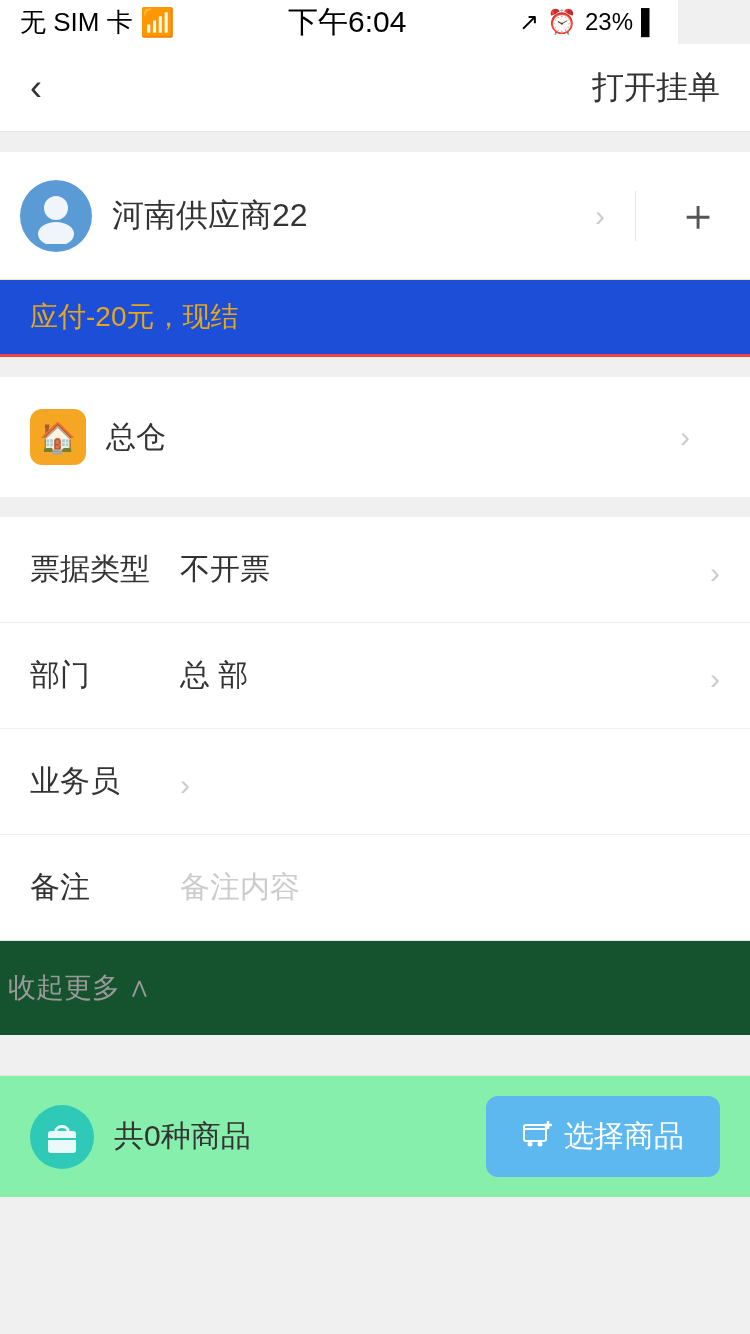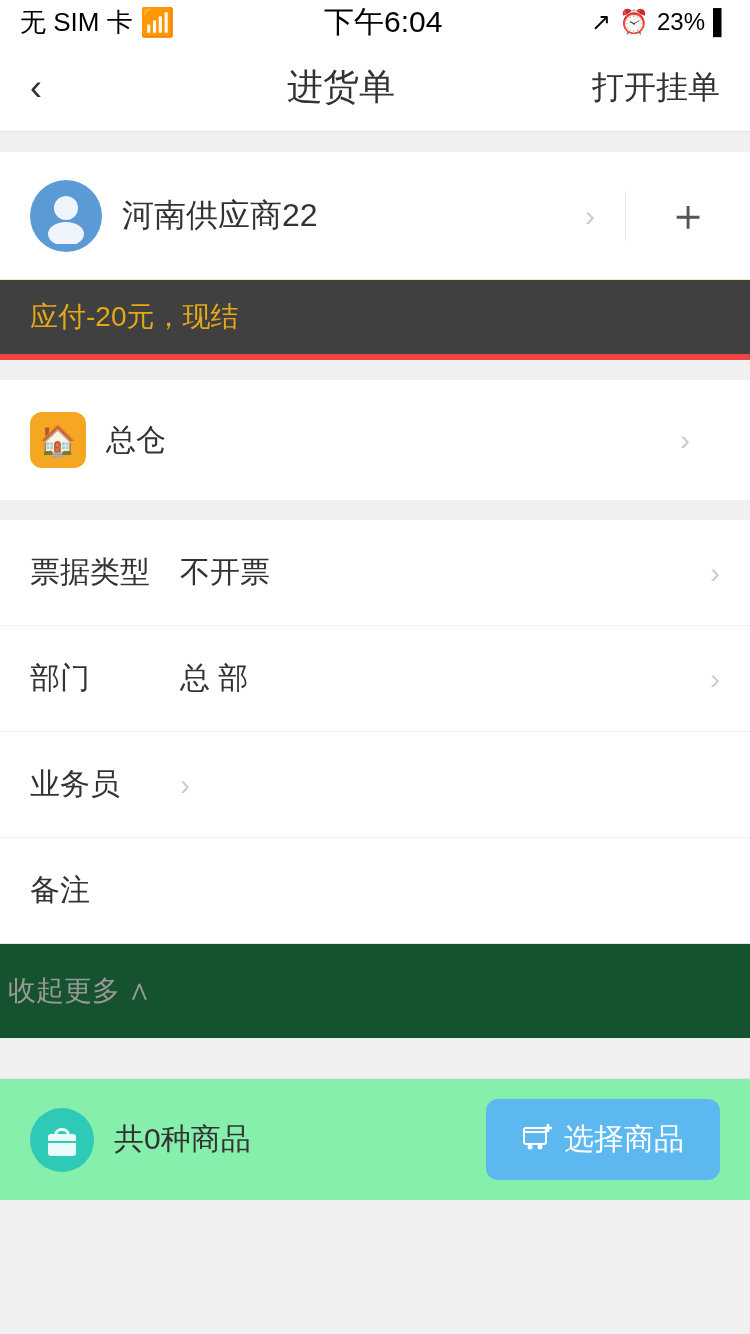--- a/index.html
+++ b/index.html
@@ -8,21 +8,21 @@
     body {
       width: 750px;
       min-height: 1334px;
       background: #f0f0f0;
       font-family: -apple-system, 'PingFang SC', 'Helvetica Neue', sans-serif;
       overflow-x: hidden;
     }
 
     
     .status-bar {
-      width: 750px;
+      width: 678px;
       height: 44px;
       background: #fff;
       display: flex;
       align-items: center;
       justify-content: space-between;
       padding: 0 20px;
       font-size: 26px;
       color: #000;
     }
     .status-bar-left {
@@ -80,21 +80,21 @@
     
     .card-section {
       background: #fff;
       margin-bottom: 0;
     }
 
     
     .supplier-row {
       display: flex;
       align-items: center;
-      padding: 24px 30px;
+      padding: 24px 20px;
       background: #fff;
     }
     .supplier-avatar {
       width: 72px;
       height: 72px;
       border-radius: 50%;
       background: #5b9bd5;
       display: flex;
       align-items: center;
       justify-content: center;
@@ -119,24 +119,24 @@
     }
     .plus-icon {
       font-size: 44px;
       color: #555;
       cursor: pointer;
       padding: 10px;
     }
 
     
     .notice-banner {
-      background: #404040;
+      background: #1d4ed8;
       padding: 18px 30px;
       border-top: 1px solid #f5e8c0;
-      border-bottom: 6px solid #ef4444;
+      border-bottom: 3px solid #ef4444;
     }
     .notice-text {
       font-size: 28px;
       color: #e6a817;
     }
 
     
     .field-row {
       display: flex;
       align-items: center;
@@ -163,21 +163,21 @@
     .field-value {
       flex: 1;
       font-size: 30px;
       color: #333;
       margin-left: 0;
     }
 
     
     .form-row {
       display: flex;
-      align-items: center;
+      align-items: flex-end;
       padding: 32px 30px;
       background: #fff;
       border-bottom: 1px solid #f0f0f0;
       cursor: pointer;
     }
     .form-label {
       font-size: 30px;
       color: #333;
       min-width: 120px;
       margin-right: 30px;
@@ -275,21 +275,20 @@
   <div class="status-bar-right">
     <span>↗</span>
     <span>⏰</span>
     <span>23%</span>
     <span>▌</span>
   </div>
 </div>
 
 <div class="nav-bar">
   <div class="nav-back">‹</div>
-  <div class="nav-title">进货单</div>
   <div class="nav-action">打开挂单</div>
 </div>
 
 <div class="section-gap"></div>
 
 <div class="card-section">
   <div class="supplier-row">
     <div class="supplier-avatar">
       <svg width="56" height="56" viewBox="0 0 56 56">
         <circle cx="28" cy="20" r="12" fill="#fff" opacity="0.9"></circle>
@@ -335,20 +334,21 @@
     <span class="form-chevron">›</span>
   </div>
 
   <div class="form-row">
     <div class="form-label">业务员</div>
     <span class="form-chevron">›</span>
   </div>
 
   <div class="form-row" style="border-bottom:none;">
     <div class="form-label">备注</div>
+    <div class="form-value placeholder">备注内容</div>
   </div>
 
 </div>
 
 <div class="collapse-row">
   <span class="collapse-text">收起更多 ∧</span>
 </div>
 
 <div class="section-gap"></div>
 

